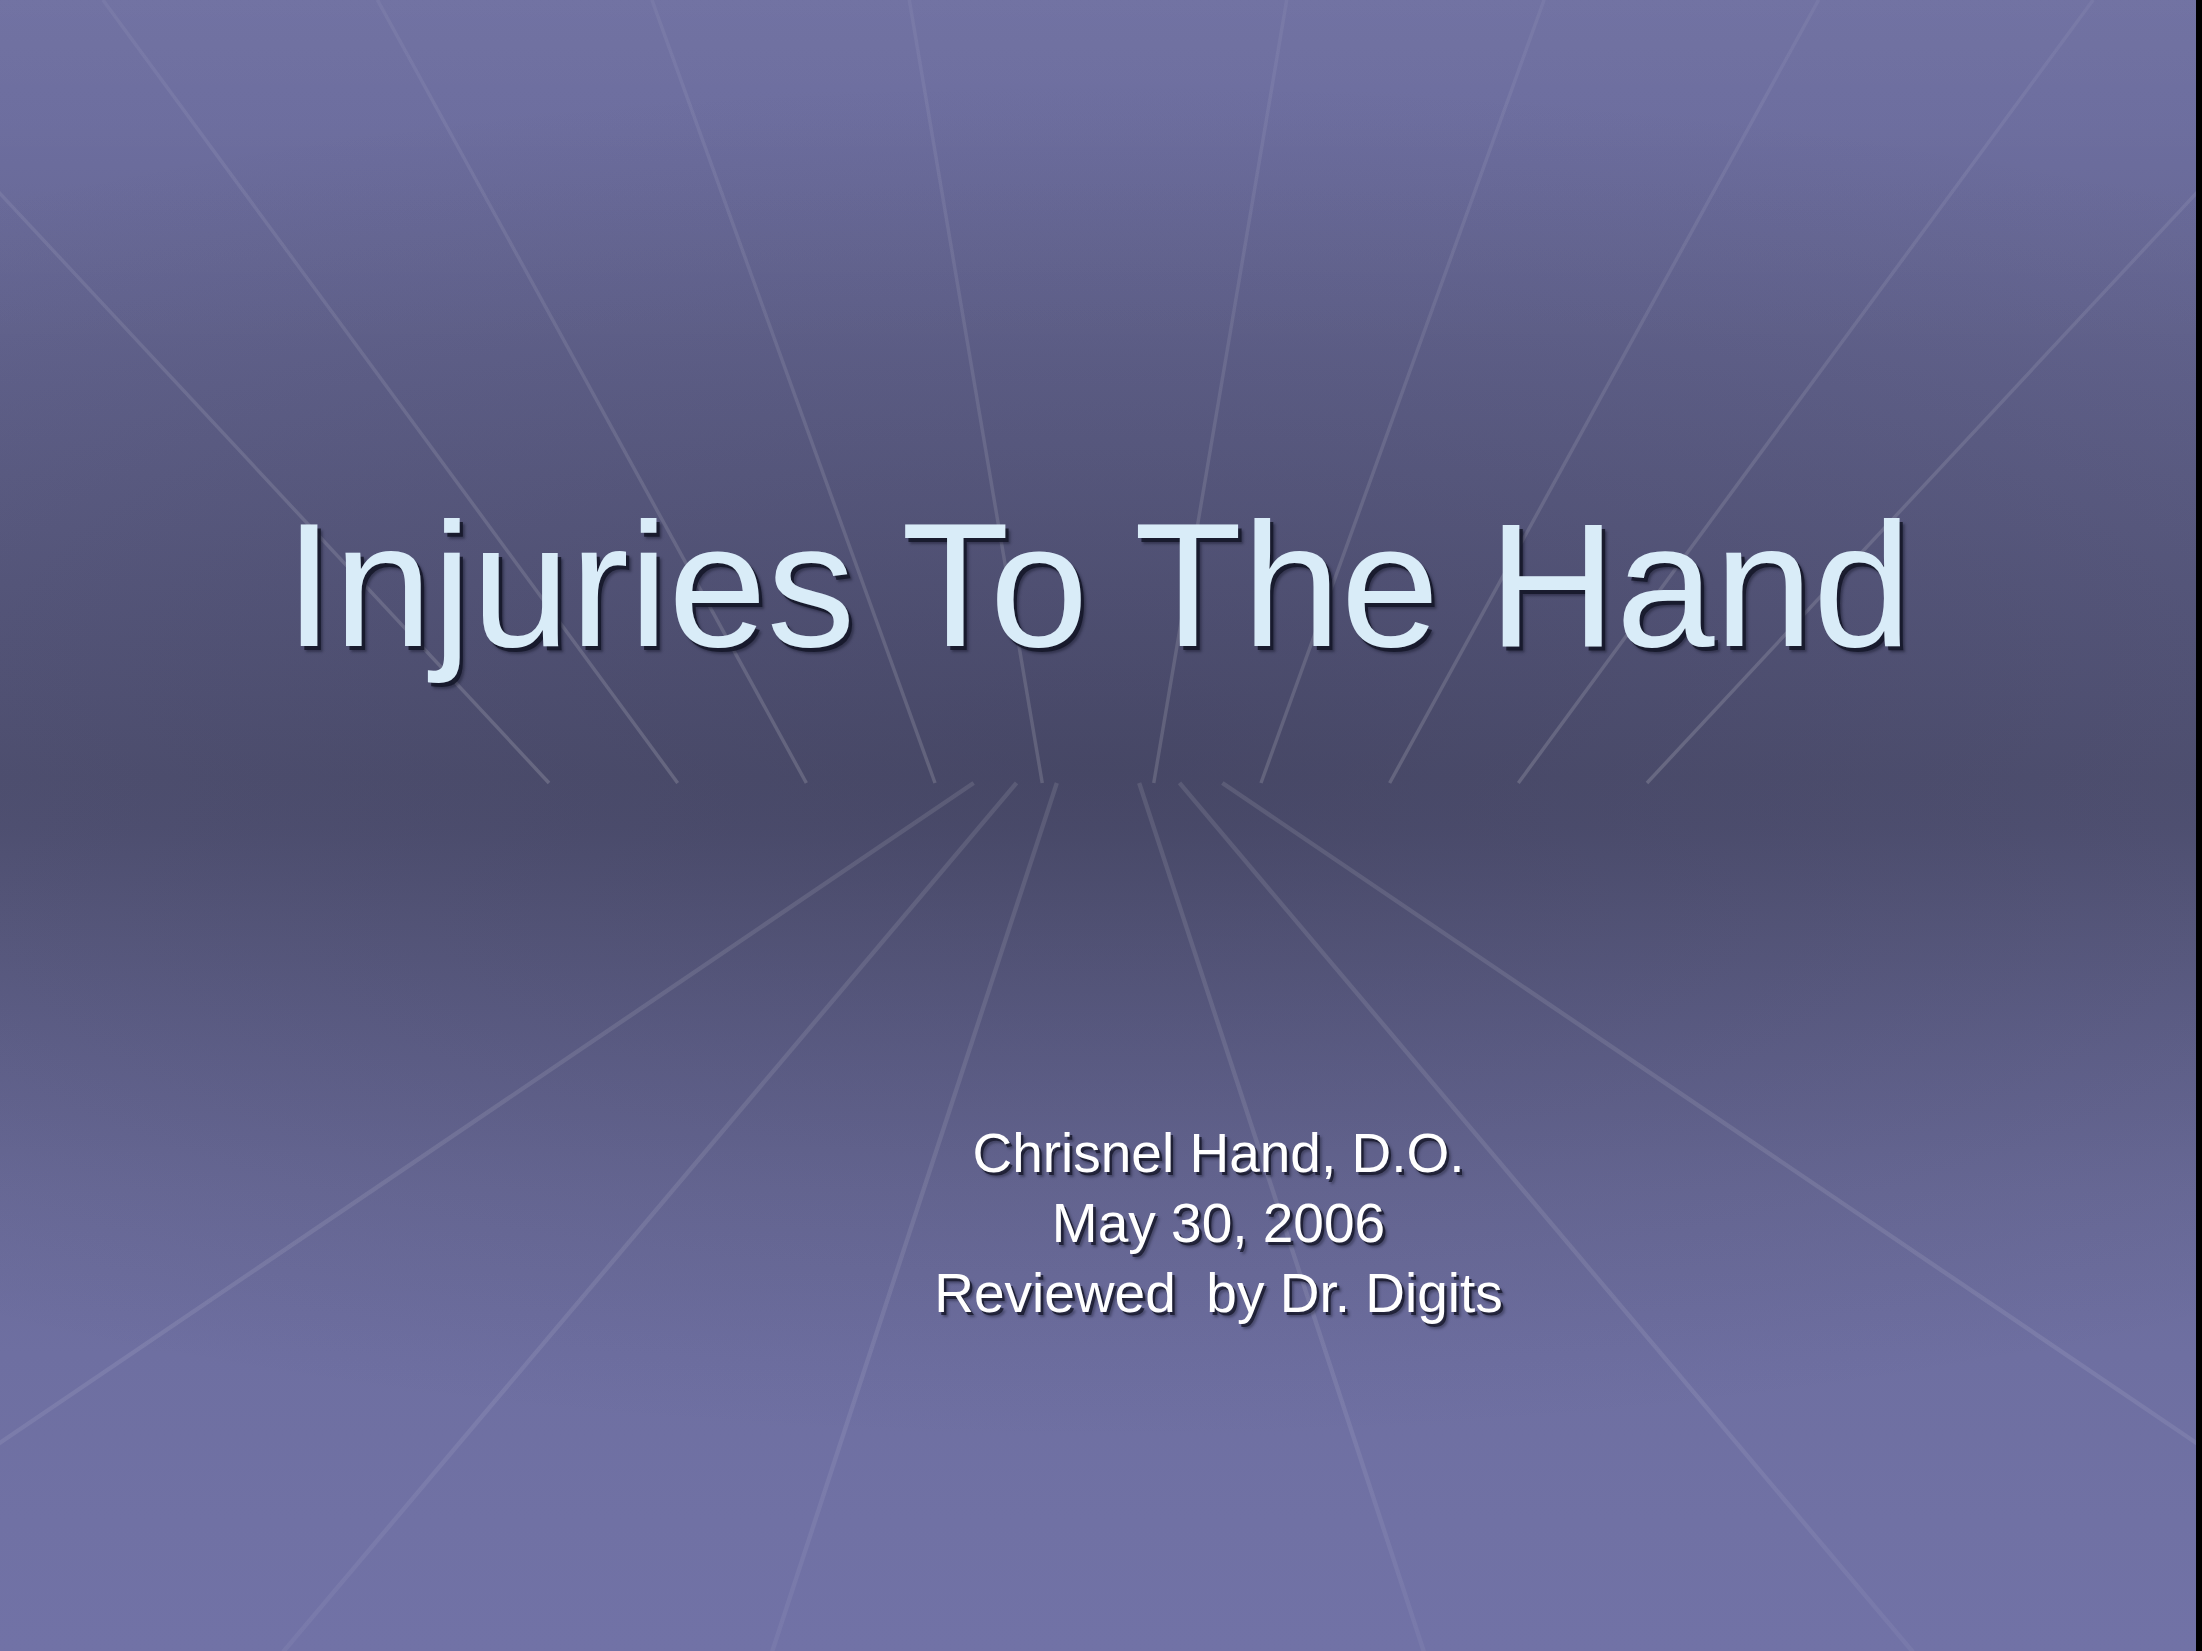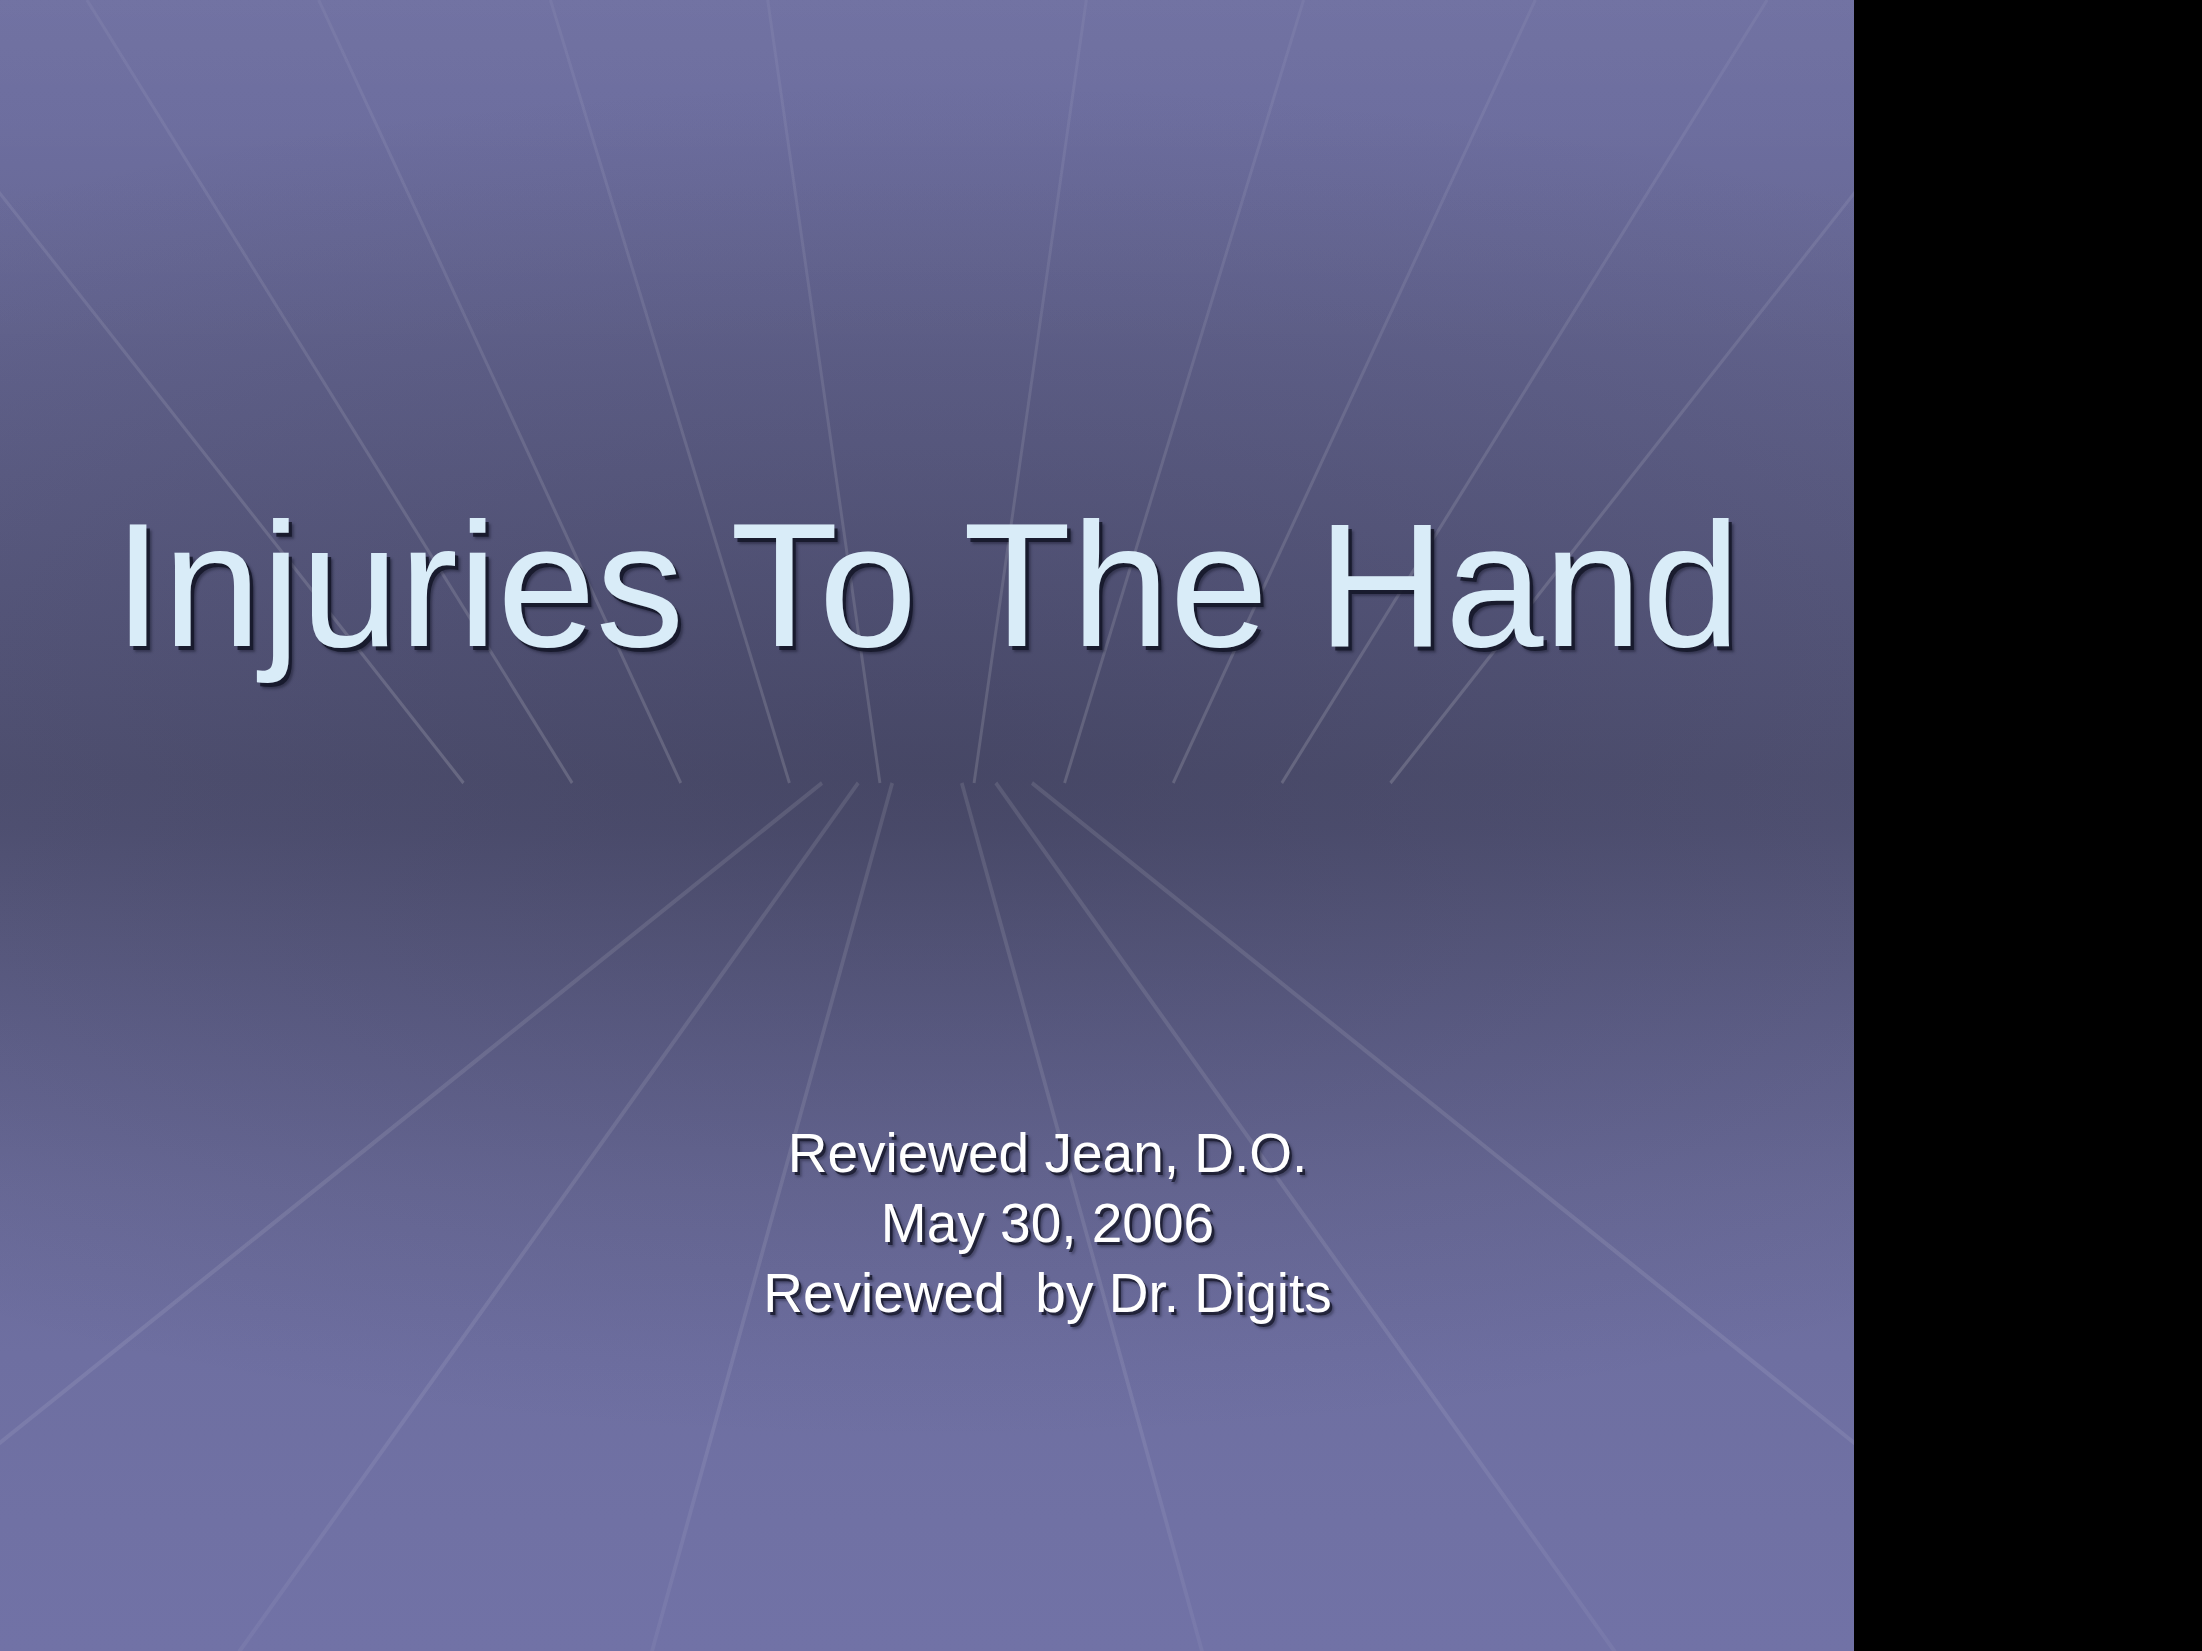--- a/index.html
+++ b/index.html
@@ -3,21 +3,21 @@
 <meta charset="utf-8">
 <style>
   html, body {
     margin: 0;
     padding: 0;
     background: #000;
   }
 
   #slide {
     position: relative;
-    width: 1854px;
+    width: 2196px;
     height: 1652px;
     overflow: hidden;
     font-family: "Liberation Sans", sans-serif;
     
     background:
       linear-gradient(to bottom,
         #6c6d9f 0%,
         #696a9c 8%,
         #63648f 20%,
         #5c5d84 32%,
@@ -192,19 +192,19 @@
     </svg>
   </div>
 
   <div class="horizon-shade"></div>
 
   <div class="title-block">
     <span class="title-line">Injuries To The Hand</span>
   </div>
 
   <div class="subtitle-block">
-    <span class="subtitle-line">Reviewed Jean, D.O.</span>
+    <span class="subtitle-line">Chrisnel Hand, D.O.</span>
     <span class="subtitle-line">May 30, 2006</span>
     <span class="subtitle-line">Reviewed  by Dr. Digits</span>
   </div>
 
 </div>
 
 
 </body></html>

